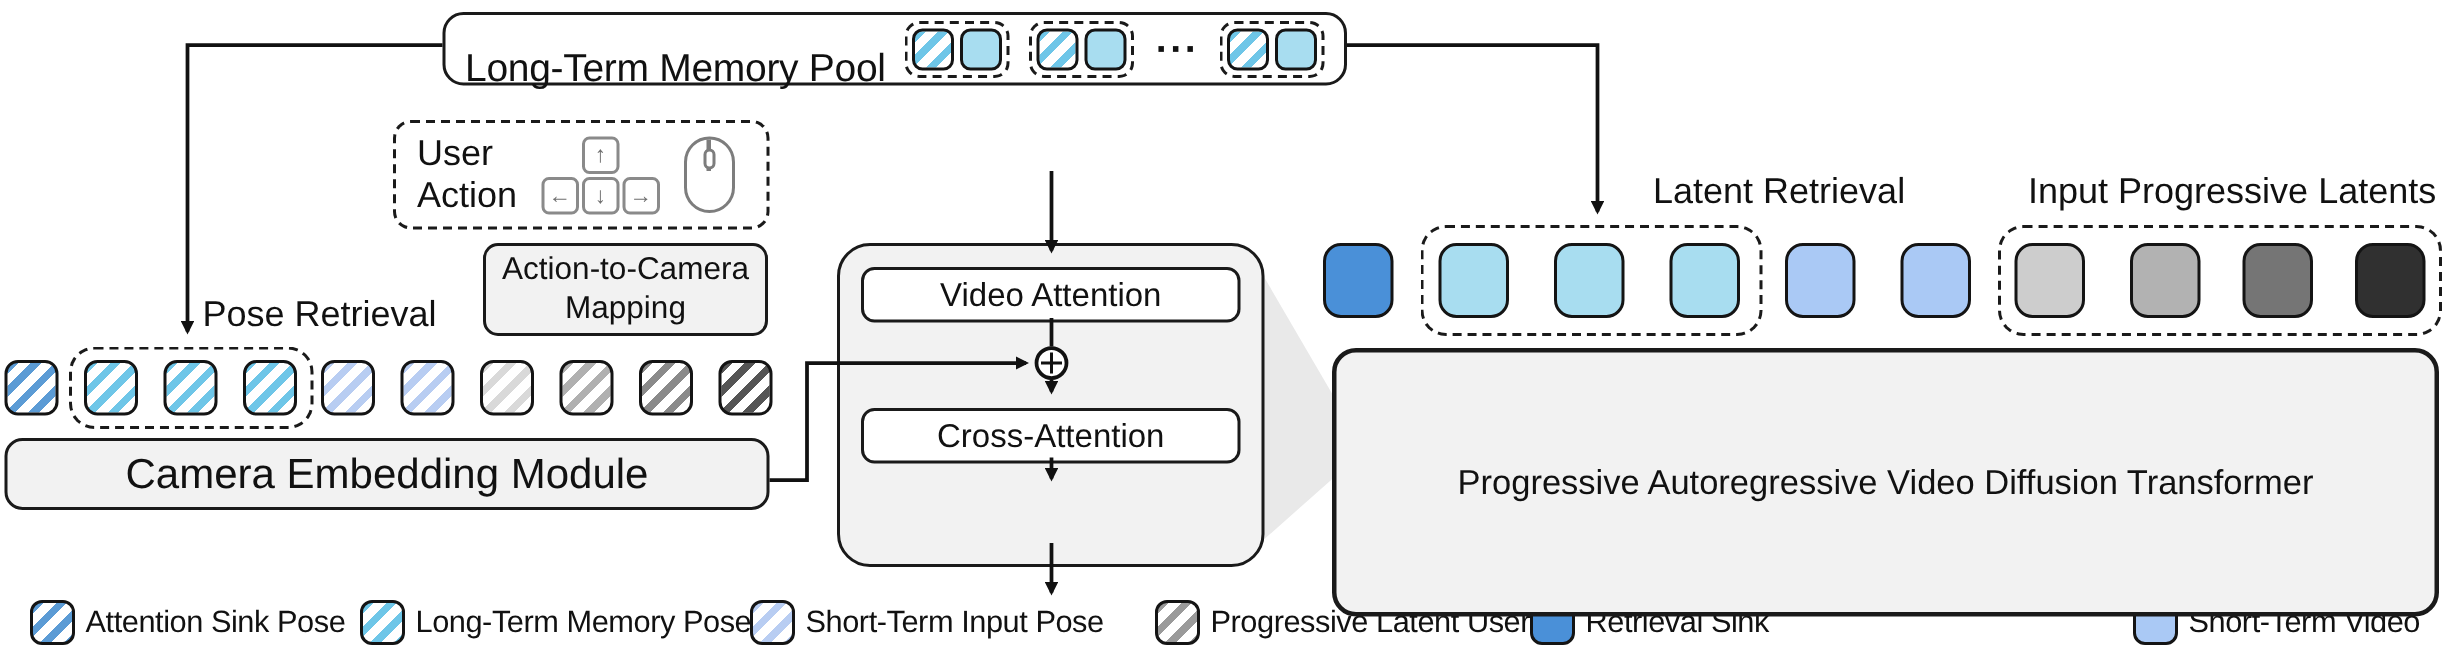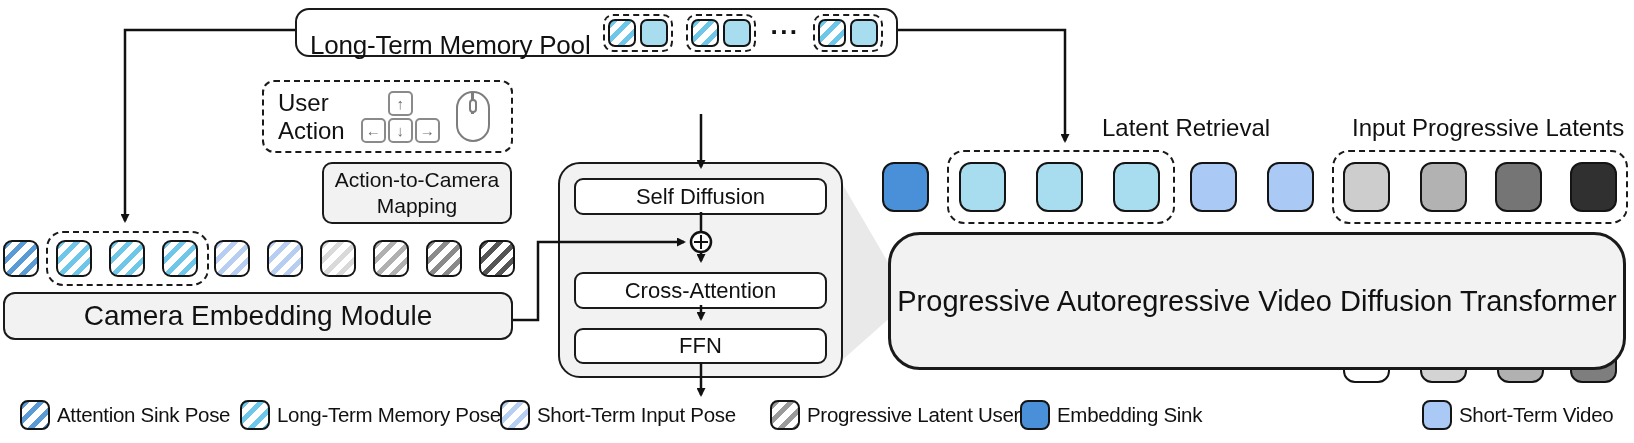--- a/index.html
+++ b/index.html
@@ -60,22 +60,22 @@
 
   #camera-box { left: 3px; top: 292px; width: 510px; height: 48px; font-size: 28px; }
 
   
   #attn { left: 558px; top: 162px; width: 285px; height: 216px; border-radius: 22px; }
   #attn .inner { position: absolute; left: 14px; width: 253px; font-size: 22px; }
   #attn .self  { top: 14px;  height: 37px; }
   #attn .cross { top: 108px; height: 37px; }
   #attn .ffn   { top: 164px; height: 36px; }
 
-  #transformer { left: 888px; top: 232px; width: 738px; height: 138px; border-radius: 32px;
-                 border-width: 3px; font-size: 29px; }
+  #transformer { left: 888px; top: 232px; width: 738px; height: 179px; border-radius: 16px;
+                 border-width: 3px; font-size: 23px; }
 
   
   .legend-item { position: absolute; top: 400px; display: flex; align-items: center; gap: 7px; }
   .legend-swatch { width: 30px; height: 30px; border: 2.5px solid #141414; border-radius: 8px; flex: 0 0 auto; }
   .legend-label { font-size: 20.5px; white-space: nowrap; letter-spacing: -0.3px; }
 </style>
 </head>
 <body>
 
 <div id="canvas">
@@ -116,39 +116,39 @@
       <div class="stem"></div>
       <div class="wheel"></div>
     </div>
   </div>
 
   <div id="action-map" class="box abs" style="z-index:2">
     <div>Action-to-Camera</div>
     <div>Mapping</div>
   </div>
 
+  <div class="flabel" style="left:135px; top:196px; z-index:2">Pose Retrieval</div>
 
   <div class="sq hatch pose-sq" style="left: 3px; --hatch: #5b9bd5;"></div>
   <div class="sq hatch pose-sq" style="left: 56px; --hatch: #6ec6e8;"></div>
   <div class="sq hatch pose-sq" style="left: 109px; --hatch: #6ec6e8;"></div>
   <div class="sq hatch pose-sq" style="left: 162px; --hatch: #6ec6e8;"></div>
   <div class="sq hatch pose-sq" style="left: 214px; --hatch: #b8cdf2;"></div>
   <div class="sq hatch pose-sq" style="left: 267px; --hatch: #b8cdf2;"></div>
   <div class="sq hatch pose-sq" style="left: 320px; --hatch: #d9d9d9;"></div>
   <div class="sq hatch pose-sq" style="left: 373px; --hatch: #b0b0b0;"></div>
   <div class="sq hatch pose-sq" style="left: 426px; --hatch: #8a8a8a;"></div>
   <div class="sq hatch pose-sq" style="left: 479px; --hatch: #555555;"></div>
   <div class="dashed-group" style="left:46px; top:231px; width:163px; height:55px; z-index:2"></div>
 
   <div id="camera-box" class="box abs" style="z-index:2">Camera Embedding Module</div>
 
   <div id="attn" class="box abs" style="z-index:2">
-    <div class="white-box inner self">Self Diffusion</div>
+    <div class="white-box inner self">Video Attention</div>
     <div class="white-box inner cross">Cross-Attention</div>
-    <div class="white-box inner ffn">FFN</div>
   </div>
 
   <div class="flabel" style="left:1102px; top:114px; z-index:2">Latent Retrieval</div>
   <div class="flabel" style="left:1352px; top:114px; z-index:2">Input Progressive Latents</div>
 
   <div class="sq lat-sq" style="left: 882px; background-color: rgb(74, 144, 216);"></div>
   <div class="sq lat-sq" style="left: 959px; background-color: rgb(168, 221, 240);"></div>
   <div class="sq lat-sq" style="left: 1036px; background-color: rgb(168, 221, 240);"></div>
   <div class="sq lat-sq" style="left: 1113px; background-color: rgb(168, 221, 240);"></div>
   <div class="sq lat-sq" style="left: 1190px; background-color: rgb(170, 201, 245);"></div>
@@ -178,21 +178,21 @@
   <div class="legend-item" style="left:500px">
     <div class="legend-swatch hatch" style="--hatch: #b8cdf2;"></div>
     <span class="legend-label">Short-Term Input Pose</span>
   </div>
   <div class="legend-item" style="left:770px">
     <div class="legend-swatch hatch" style="--hatch: #9a9a9a;"></div>
     <span class="legend-label">Progressive Latent User</span>
   </div>
   <div class="legend-item" style="left:1020px">
     <div class="legend-swatch" style="background-color: rgb(74, 144, 216);"></div>
-    <span class="legend-label">Embedding Sink</span>
+    <span class="legend-label">Retrieval Sink</span>
   </div>
   <div class="legend-item" style="left:1422px">
     <div class="legend-swatch" style="background-color: rgb(170, 201, 245);"></div>
     <span class="legend-label">Short-Term Video</span>
   </div>
 
   <svg class="layer" width="1634" height="443" style="z-index:3">
     <defs>
       <marker id="ah" markerWidth="9" markerHeight="9" refX="7" refY="4.5" orient="auto" markerUnits="userSpaceOnUse">
         <path d="M0,0 L9,4.5 L0,9 z" fill="#111"></path>

